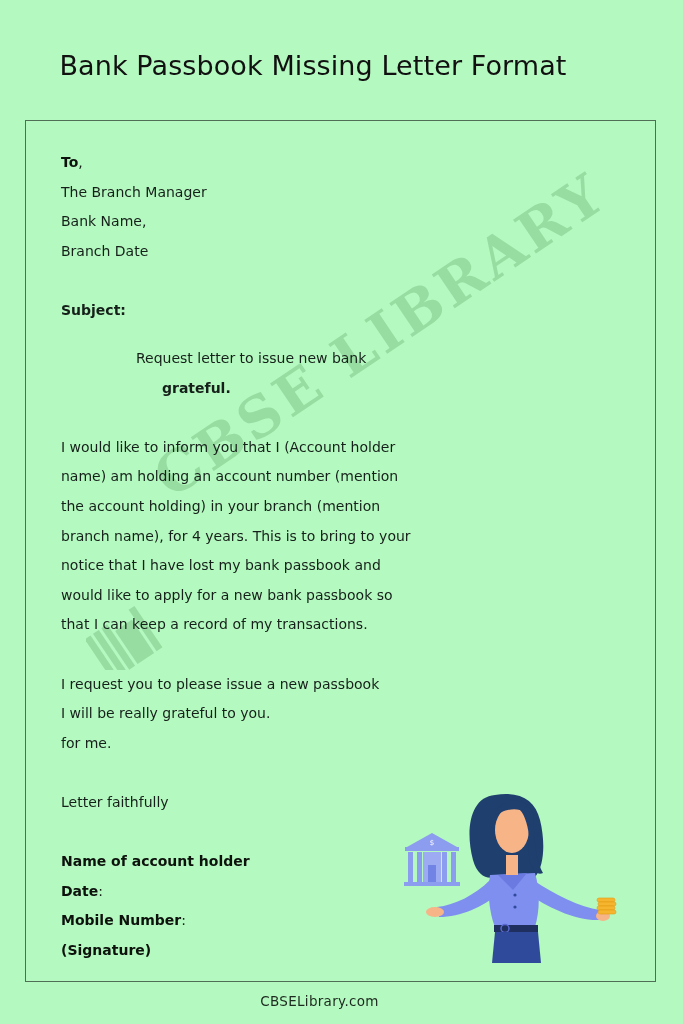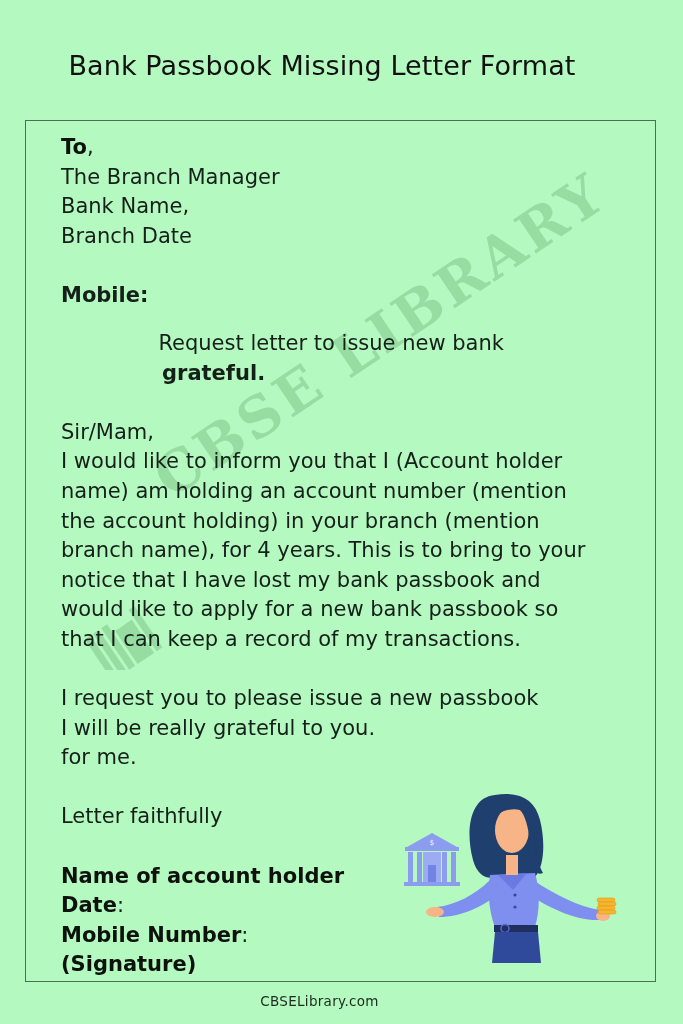--- a/index.html
+++ b/index.html
@@ -3,30 +3,30 @@
 <meta charset="utf-8">
 <style>
   html, body { margin: 0; padding: 0; }
   body {
     width: 683px; height: 1024px; position: relative; overflow: hidden;
     background: #b4f9bf;
     font-family: "DejaVu Sans", sans-serif;
     color: #141a14;
   }
   .title {
-    position: absolute; left: 9px; top: 50px; width: 626px; text-align: center;
+    position: absolute; left: 0; top: 50px; width: 626px; text-align: center;
     font-size: 27px; font-weight: 500; color: #111; letter-spacing: 0.1px;
   }
   .frame {
     position: absolute; left: 25px; top: 120px; width: 631px; height: 862px;
     border: 1.5px solid #4f6e55; box-sizing: border-box;
   }
   .letter {
-    position: absolute; left: 61px; top: 133px; width: 580px;
-    font-size: 21px; line-height: 29.6px; color: #16201a;
+    position: absolute; left: 61px; top: 148px; width: 580px;
+    font-size: 14px; line-height: 29.6px; color: #16201a;
   }
   .line { white-space: nowrap; display: block; }
   .bold { font-weight: bold; color: #0d120d; }
   .gap { height: 29.6px; }
   .subject-row { display: flex; }
   .subject-label { font-weight: bold; white-space: nowrap; }
   .subject-text { font-weight: normal; padding-left: 10px; margin-top: 48px; }
   .subject-cont { padding-left: 101px; font-weight: bold; display:block; }
   .watermark {
     position: absolute; left: 160px; top: 450px;
@@ -60,26 +60,25 @@
 </svg>
 <div class="watermark">CBSE LIBRARY</div>
 
 <div class="letter">
   <span class="line"><span class="bold">To</span><span>,</span></span>
   <span class="line">The Branch Manager</span>
   <span class="line">Bank Name,</span>
   <span class="line">Branch Date</span>
   <div class="gap"></div>
   <div class="subject-row">
-    <span class="subject-label">Mobile:</span>
+    <span class="subject-label">Subject:</span>
     <span class="subject-text">Request letter to issue new bank</span>
   </div>
   <span class="subject-cont">grateful.</span>
   <div class="gap"></div>
-  <span class="line">Sir/Mam,</span>
   <span class="line">I would like to inform you that I (Account holder</span>
   <span class="line">name) am holding an account number (mention</span>
   <span class="line">the account holding) in your branch (mention</span>
   <span class="line">branch name), for 4 years. This is to bring to your</span>
   <span class="line">notice that I have lost my bank passbook and</span>
   <span class="line">would like to apply for a new bank passbook so</span>
   <span class="line">that I can keep a record of my transactions.</span>
   <div class="gap"></div>
   <span class="line">I request you to please issue a new passbook</span>
   <span class="line">I will be really grateful to you.</span>

